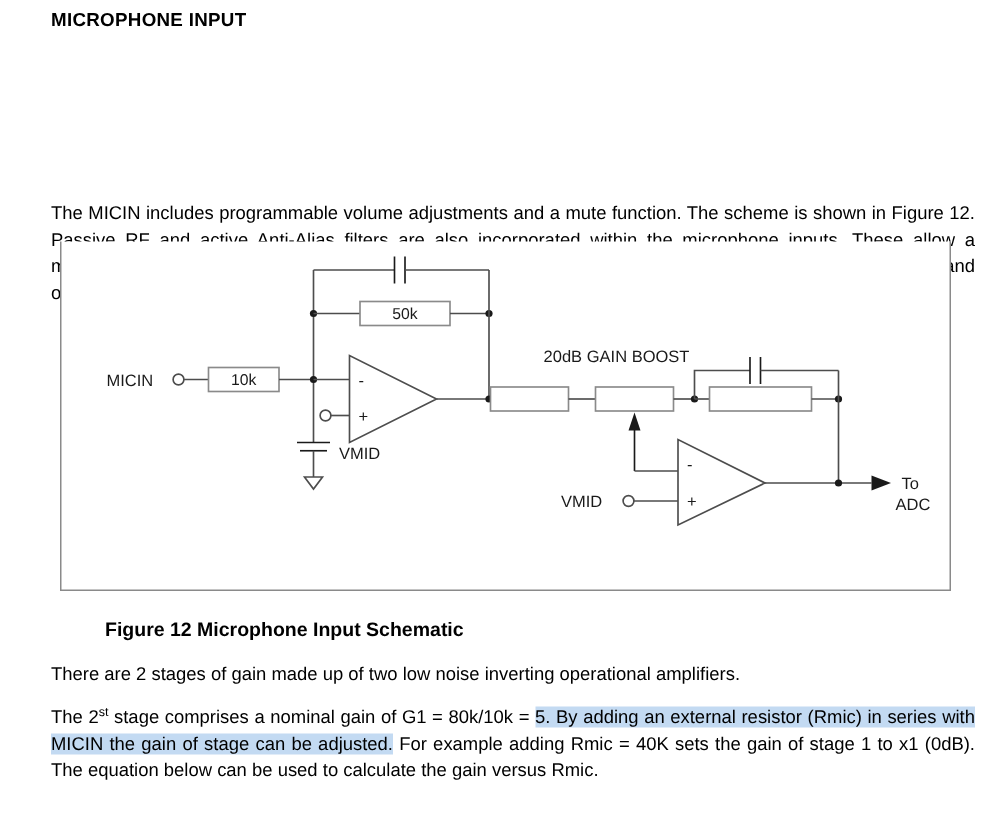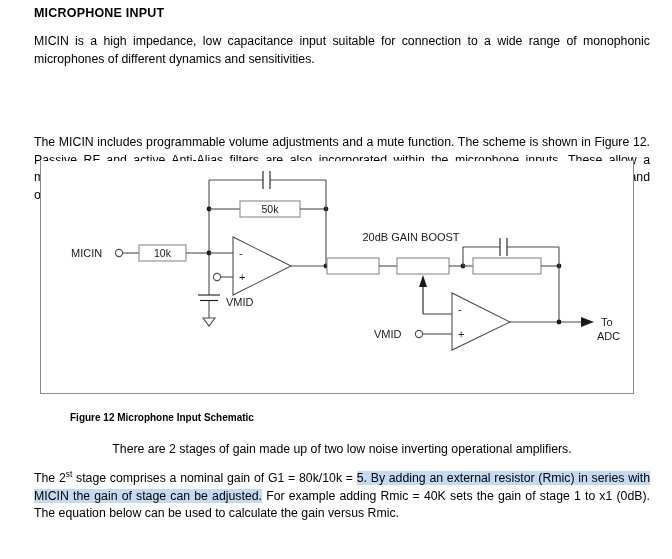--- a/index.html
+++ b/index.html
@@ -33,21 +33,21 @@
     position: absolute;
     left: 34px;
     width: 616px;
     font-size: 12.3px;
     line-height: 17.5px;
     text-align: justify;
     text-justify: inter-word;
   }
   .para.p1 { top: 33px; }
   .para.p2 { top: 102px; margin-top: 32px; }
-  .para.p3 { top: 441px; text-align: center; }
+  .para.p3 { top: 441px; text-align: left; }
   .para.p4 { top: 470px; }
 
   .figure-box {
     position: absolute;
     left: 40px;
     top: 161px;
     width: 594px;
     height: 233px;
     border-left: 1px solid #8a8a8a;
     border-right: 1px solid #8a8a8a;
@@ -57,21 +57,21 @@
     background: #ffffff;
   }
   .figure-svg {
     position: absolute;
     left: 0; top: 0;
   }
   .fig-caption {
     position: absolute;
     left: 34px;
     top: 412px;
-    font-size: 10px;
+    font-size: 13px;
     font-weight: bold;
     padding-left: 36px;
   }
   .equation {
     position: absolute;
     left: 140px;
     top: 533px;
     font-size: 12.3px;
   }
   .hl {
@@ -127,21 +127,20 @@
     stroke-width: 1.1;
   }
 </style>
 </head>
 <body>
 
 <div class="page">
 
   <div class="section-title">MICROPHONE INPUT</div>
 
-  <div class="para p1">MICIN is a high impedance, low capacitance input suitable for connection to a wide range of monophonic microphones of different dynamics and sensitivities.</div>
 
   <div class="para p2">The MICIN includes programmable volume adjustments and a mute function. The scheme is shown in Figure 12.  Passive RF and active Anti-Alias filters are also incorporated within the microphone inputs. These allow a matched interface to the multi-bit oversampling ADC and preventing high frequencies aliasing into the audio band or otherwise degrading performance.</div>
 
   <div class="figure-box">
     <svg class="figure-svg" width="594" height="233" viewBox="0 0 594 233">
 
       <text class="svg-label" x="30" y="96" text-anchor="start">MICIN</text>
 
       <circle class="term-circle" cx="78" cy="92" r="3.6"></circle>
 

